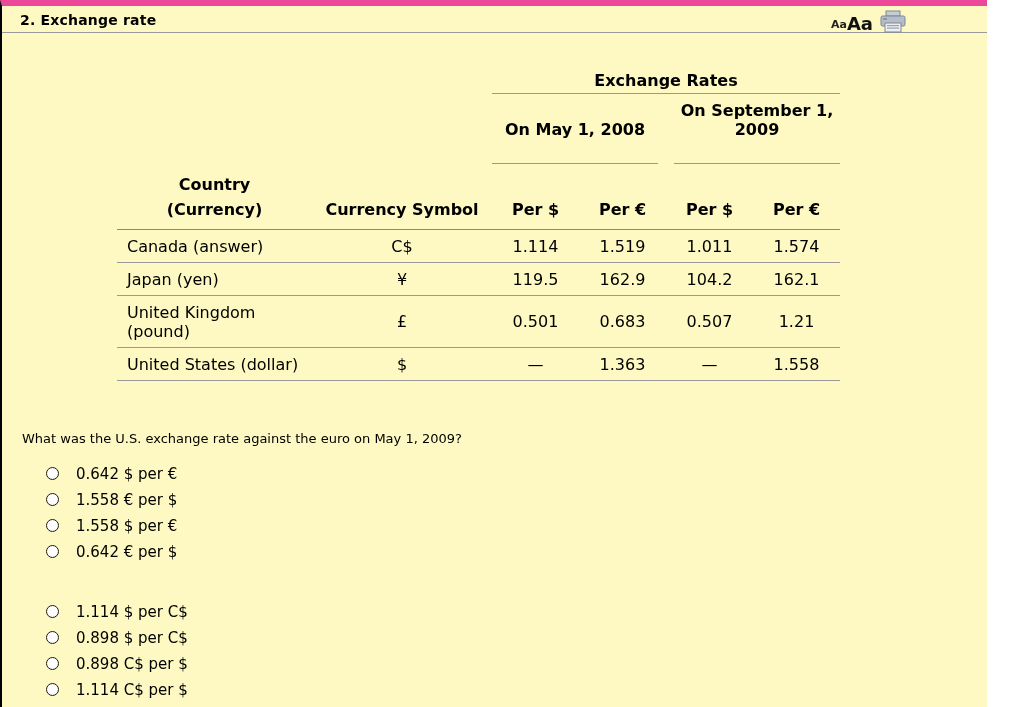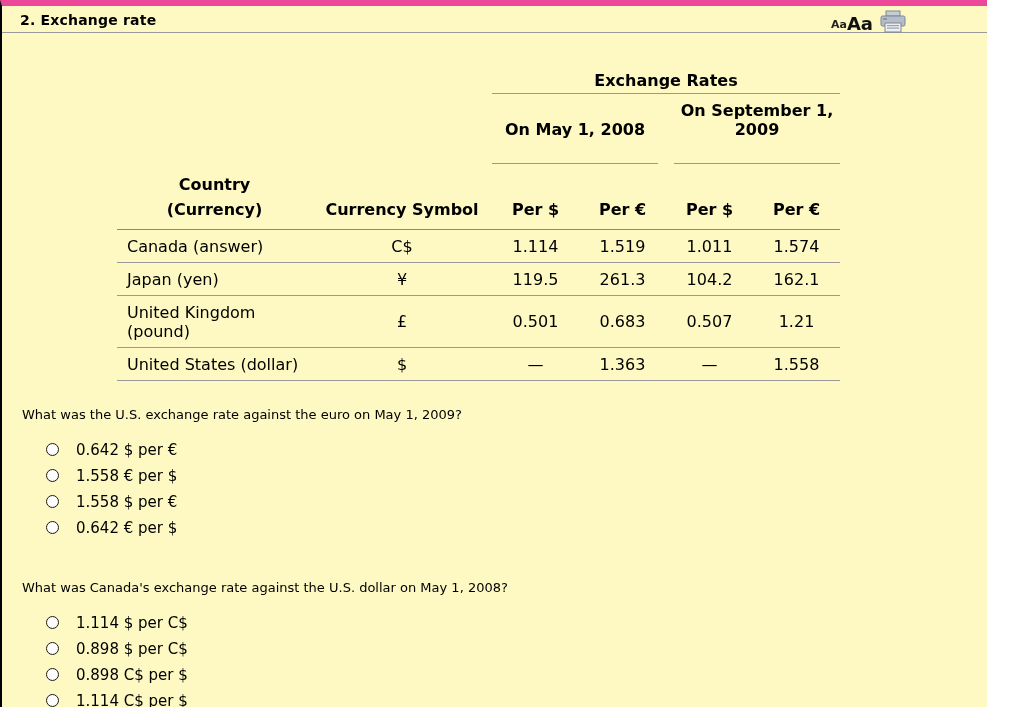--- a/index.html
+++ b/index.html
@@ -45,21 +45,21 @@
     font-weight:bold; vertical-align:bottom; text-align:center;
     border-bottom:1px solid #888; padding:9px 0 6px 0; line-height:1.55;
   }
   .col-hd-row th.country-hd { text-align:center; }
   .data-row td {
     border-bottom:1px solid #999; padding:7px 0 6px 0; text-align:center;
   }
   .data-row td.country { text-align:left; padding-left:10px; }
 
   .question-block { margin-left:20px; }
-  .qb1 { margin-top:26px; }
+  .qb1 { margin-top:50px; }
   .qb2 { margin-top:44px; }
   .question-text { font-size:13px; }
   .options { margin:20px 0 0 24px; }
   .option {
     display:flex; align-items:center; column-gap:17px;
     height:16px; margin-bottom:10px;
   }
   .radio {
     width:13px; height:13px; flex:0 0 auto;
     border:1.5px solid #1c1c1c; border-radius:50%;
@@ -134,21 +134,21 @@
         <td>C$</td>
         <td>1.114</td>
         <td>1.519</td>
         <td>1.011</td>
         <td>1.574</td>
       </tr>
       <tr class="data-row">
         <td class="country">Japan (yen)</td>
         <td>¥</td>
         <td>119.5</td>
-        <td>261.3</td>
+        <td>162.9</td>
         <td>104.2</td>
         <td>162.1</td>
       </tr>
       <tr class="data-row">
         <td class="country">United Kingdom (pound)</td>
         <td>£</td>
         <td>0.501</td>
         <td>0.683</td>
         <td>0.507</td>
         <td>1.21</td>
@@ -180,21 +180,20 @@
         <span class="option-label">1.558 $ per €</span>
       </div>
       <div class="option">
         <span class="radio"></span>
         <span class="option-label">0.642 € per $</span>
       </div>
     </div>
   </div>
 
   <div class="question-block qb2">
-    <p class="question-text">What was Canada's exchange rate against the U.S. dollar on May 1, 2008?</p>
     <div class="options">
       <div class="option">
         <span class="radio"></span>
         <span class="option-label">1.114 $ per C$</span>
       </div>
       <div class="option">
         <span class="radio"></span>
         <span class="option-label">0.898 $ per C$</span>
       </div>
       <div class="option">

